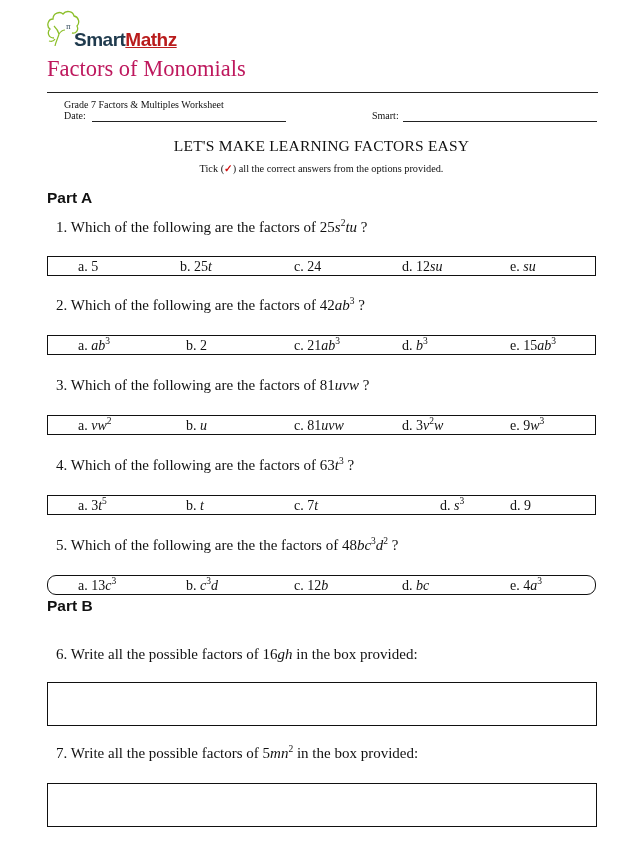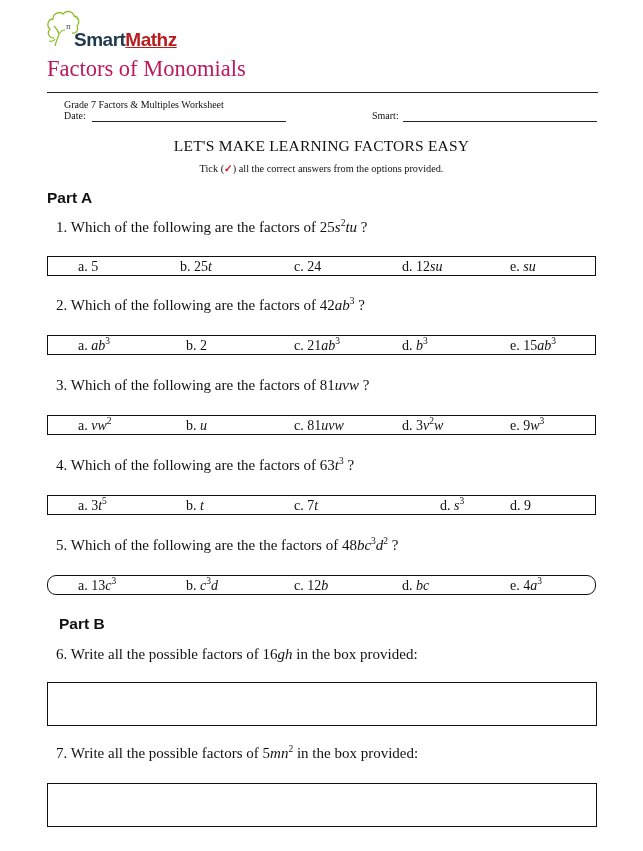--- a/index.html
+++ b/index.html
@@ -118,19 +118,19 @@
 
 <div class="abs q" style="top:537px;">5. Which of the following are the the factors of 48<i>bc</i><sup>3</sup><i>d</i><sup>2</sup> ?</div>
 <div class="abs optbox" style="top:575px;border-radius:9px;">
   <span class="opt" style="left:30px;">a. 13<i>c</i><sup>3</sup></span>
   <span class="opt" style="left:138px;">b. <i>c</i><sup>3</sup><i>d</i></span>
   <span class="opt" style="left:246px;">c. 12<i>b</i></span>
   <span class="opt" style="left:354px;">d. <i>bc</i></span>
   <span class="opt" style="left:462px;">e. 4<i>a</i><sup>3</sup></span>
 </div>
 
-<div class="abs part" style="top:615px;margin-left:12px;">Part B</div>
+<div class="abs part" style="top:597px;">Part B</div>
 
 <div class="abs q" style="top:646px;">6. Write all the possible factors of 16<i>gh</i> in the box provided:</div>
 <div class="abs ansbox" style="top:682px;"></div>
 
 <div class="abs q" style="top:745px;">7. Write all the possible factors of 5<i>mn</i><sup>2</sup> in the box provided:</div>
 <div class="abs ansbox" style="top:783px;"></div>
 
 </body></html>

